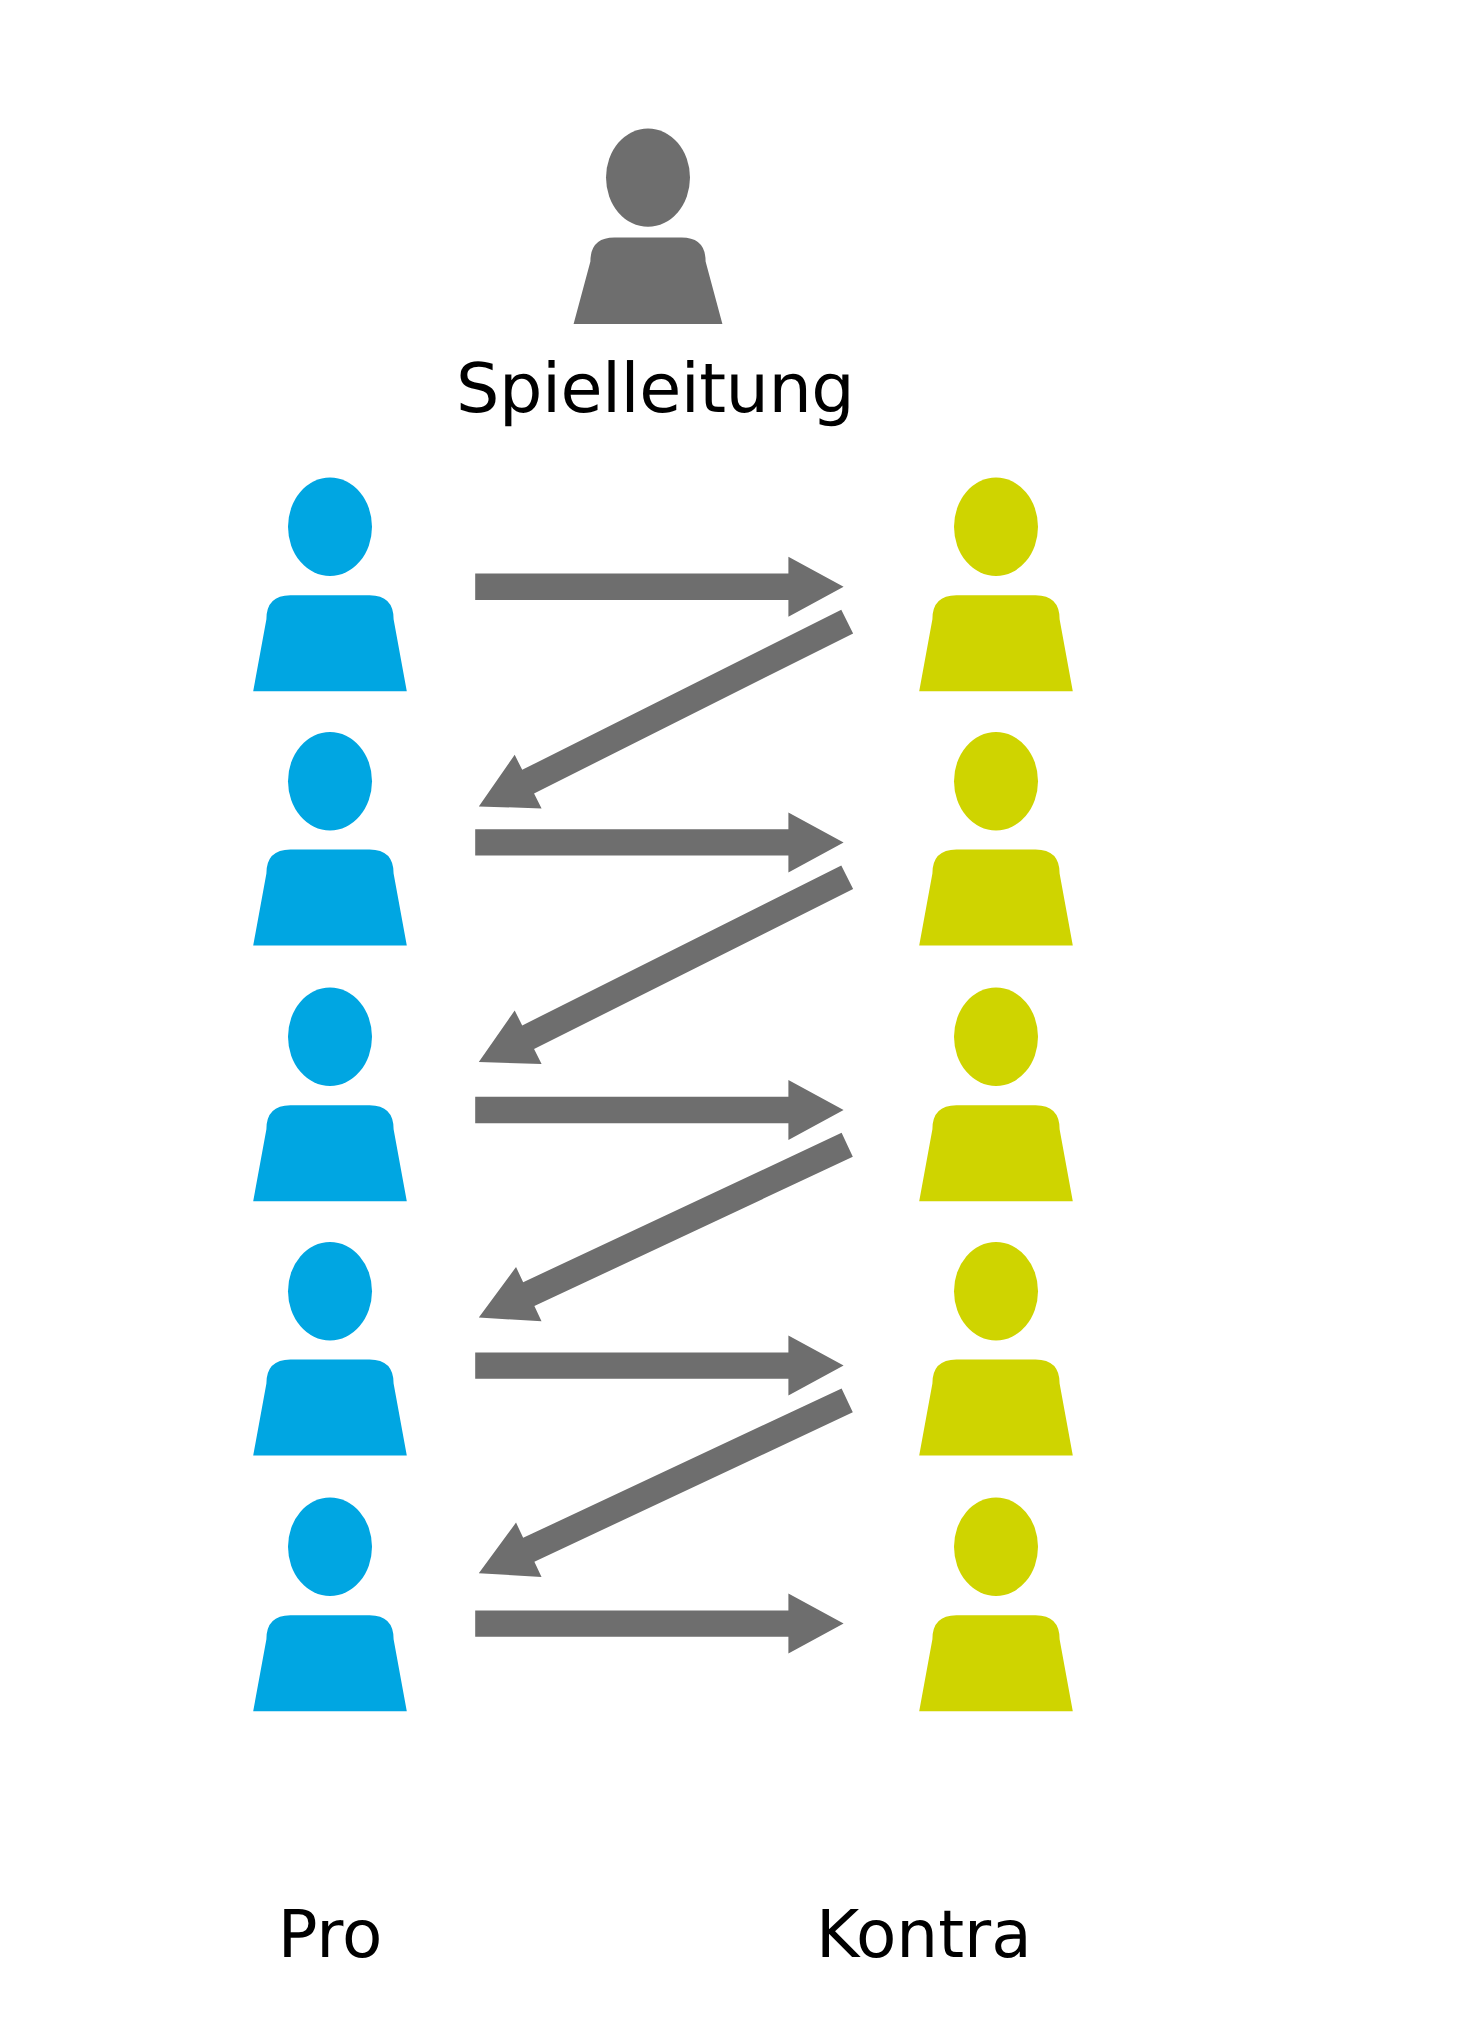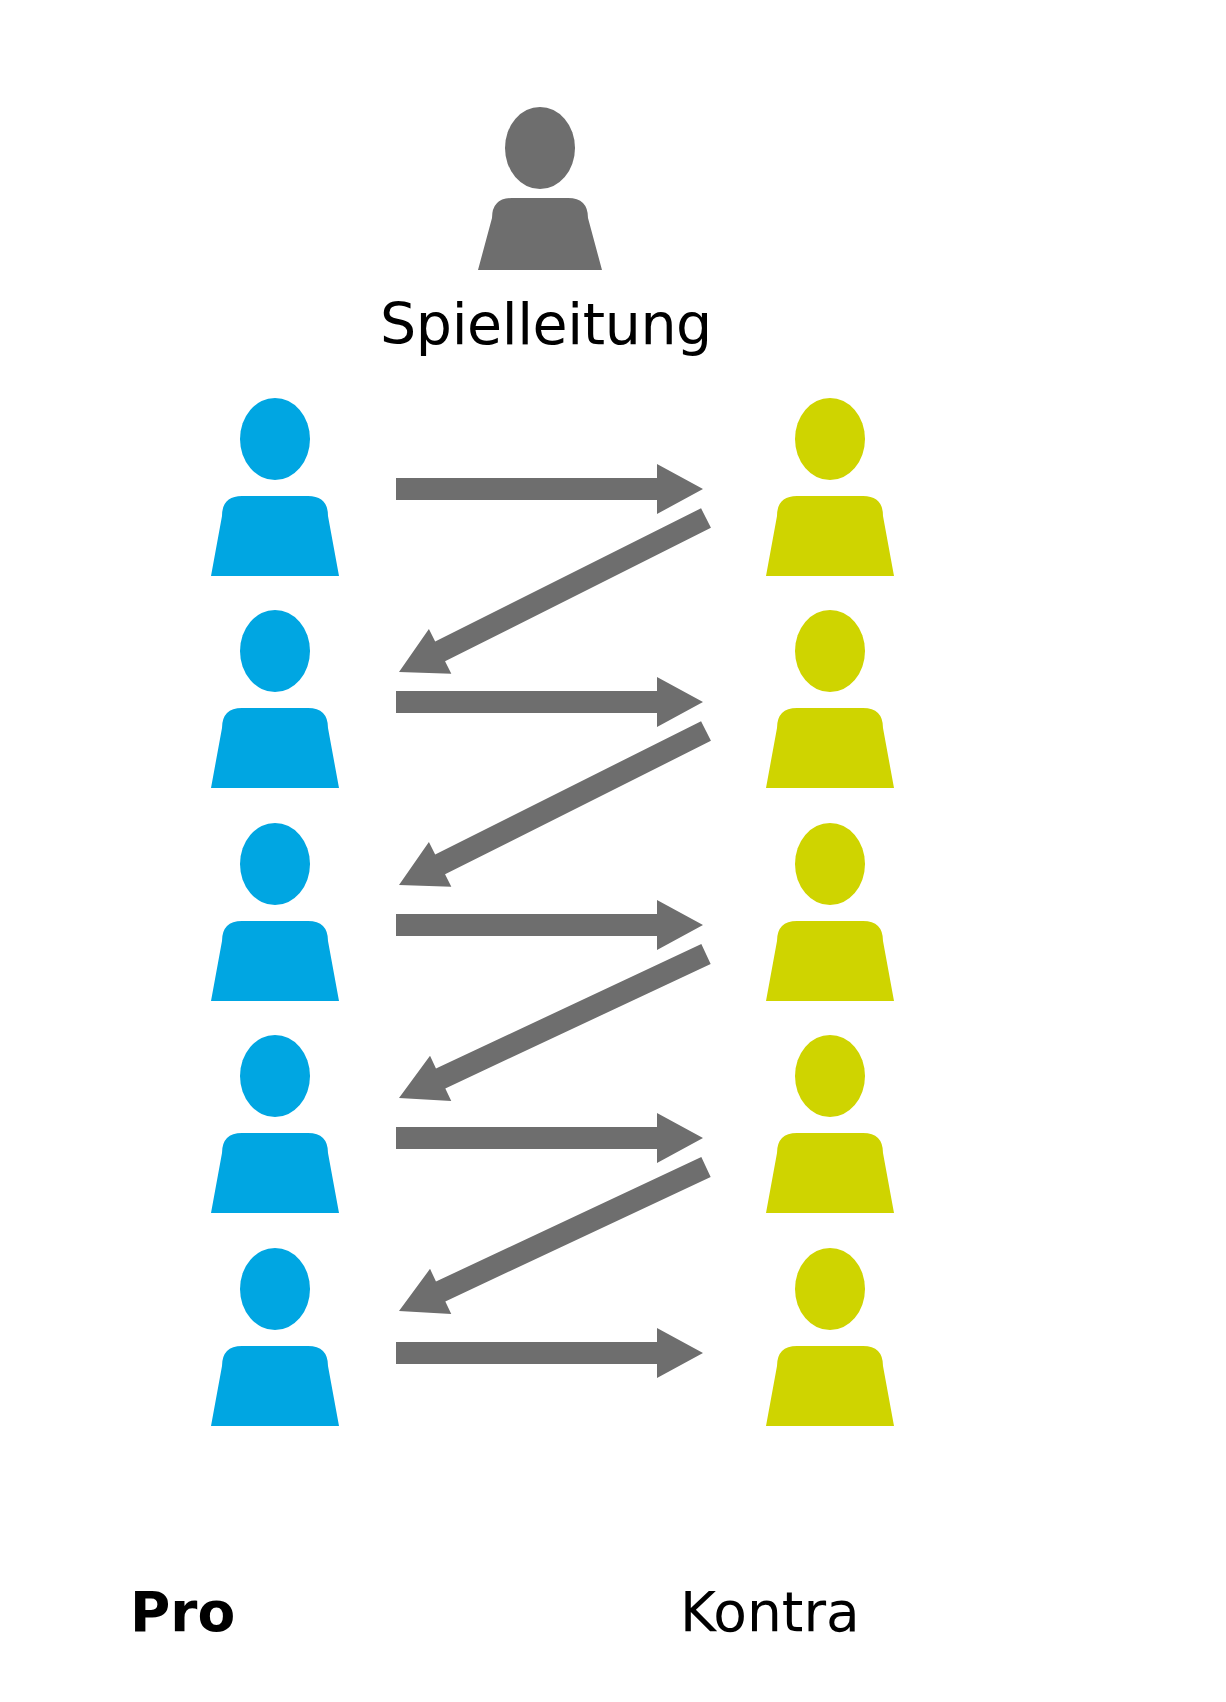--- a/index.html
+++ b/index.html
@@ -53,22 +53,21 @@
   .side-label {
     top: 1585px;
     font-size: 55px;
     font-family: "DejaVu Sans", sans-serif;
     letter-spacing: 0px;
   }
 
   .side-label-left {
     left: 130px;
     width: 290px;
-    text-align: left;
-    font-weight: bold;
+    text-align: center;
   }
 
   .side-label-right {
     left: 680px;
     width: 290px;
     text-align: left;
   }
 </style>
 </head>
 <body>

